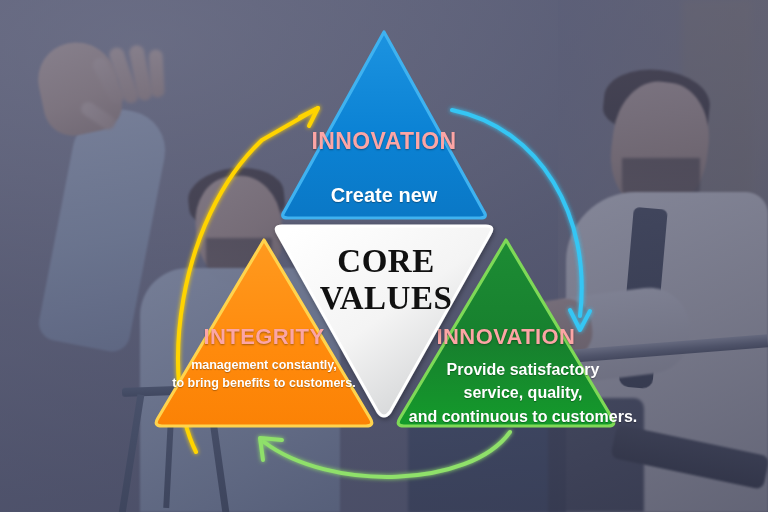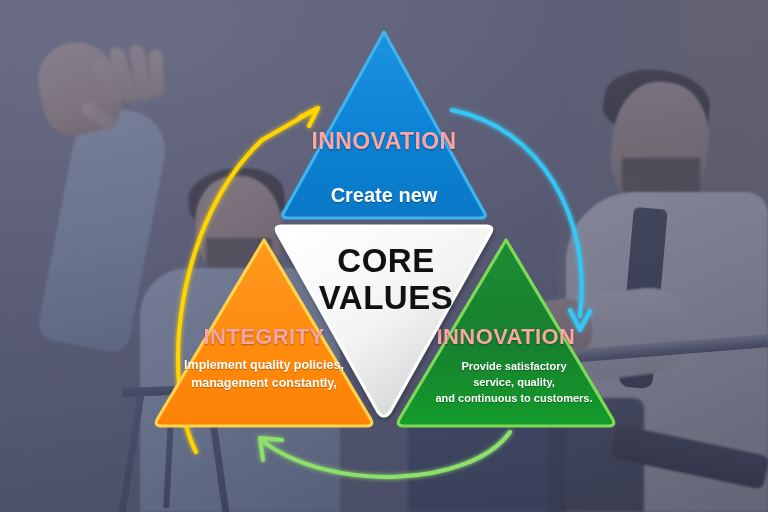--- a/index.html
+++ b/index.html
@@ -147,21 +147,21 @@
   }
   .t-body{
     font-weight:bold;color:#ffffff;line-height:1.33;
     text-shadow:0 1px 1px rgba(0,0,0,.3);
   }
 
   
   .core-txt{
     position:absolute;left:296px;top:243px;width:180px;
     text-align:center;color:#111111;font-weight:bold;font-size:33px;
-    line-height:1.12;letter-spacing:.5px;
+    line-height:1.12;letter-spacing:.5px;font-family:Liberation Serif, serif;
   }
   .core-txt span{display:block;}
 
   .arrows{position:absolute;left:0;top:0;}
 </style>
 </head>
 <body>
 
 <div id="stage">
 
@@ -253,38 +253,38 @@
         <linearGradient id="gorange" x1="0" y1="0" x2="0" y2="1">
           <stop offset="0%" stop-color="#ff9a1f"></stop>
           <stop offset="60%" stop-color="#ff8a0c"></stop>
           <stop offset="100%" stop-color="#fb8205"></stop>
         </linearGradient>
       </defs>
       <path d="M116 8 L 222 186 Q 227 194 218 194 L 14 194 Q 5 194 10 186 Z" fill="url(#gorange)" stroke="#ffd34d" stroke-width="3.2" stroke-linejoin="round"></path>
     </svg>
     <div class="txt t-title" style="left:0;top:92px;width:232px;font-size:22px;">INTEGRITY</div>
     <div class="txt t-body" style="left:0;top:124px;width:232px;font-size:12.5px;line-height:1.44;">
-      <div>Implement quality policies,</div>
       <div>management constantly,</div>
+      <div>to bring benefits to customers.</div>
     </div>
   </div>
 
   <div class="tri" style="left:390px;top:232px;width:232px;height:200px;">
     <svg width="232" height="200" viewBox="0 0 232 200">
       <defs>
         <linearGradient id="ggreen" x1="0" y1="0" x2="0" y2="1">
           <stop offset="0%" stop-color="#1d8c34"></stop>
           <stop offset="55%" stop-color="#17802e"></stop>
           <stop offset="100%" stop-color="#149b2b"></stop>
         </linearGradient>
       </defs>
       <path d="M116 8 L 222 186 Q 227 194 218 194 L 14 194 Q 5 194 10 186 Z" fill="url(#ggreen)" stroke="#7ed957" stroke-width="3.2" stroke-linejoin="round"></path>
     </svg>
     <div class="txt t-title" style="left:0;top:92px;width:232px;font-size:22px;">INNOVATION</div>
-    <div class="txt t-body" style="left:8px;top:126px;width:232px;font-size:11px;line-height:1.46;text-align:center;">
+    <div class="txt t-body" style="left:17px;top:126px;width:232px;font-size:16px;line-height:1.46;text-align:center;">
       <div>Provide satisfactory</div>
       <div>service, quality,</div>
       <div>and continuous to customers.</div>
     </div>
   </div>
 
   <div class="tri" style="left:268px;top:220px;width:232px;height:202px;">
     <svg width="232" height="202" viewBox="0 0 232 202">
       <defs>
         <linearGradient id="gwhite" x1="0.1" y1="0" x2="0.9" y2="1">

